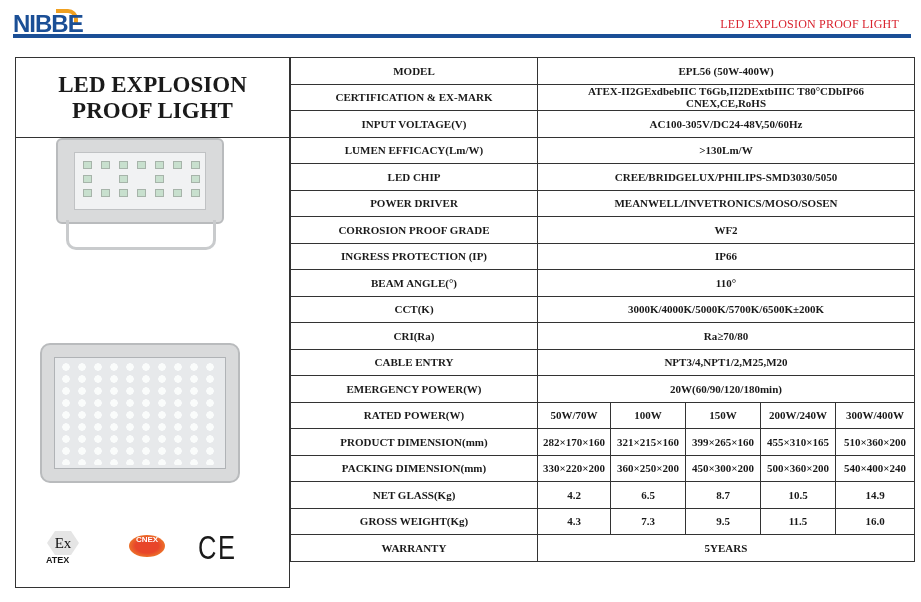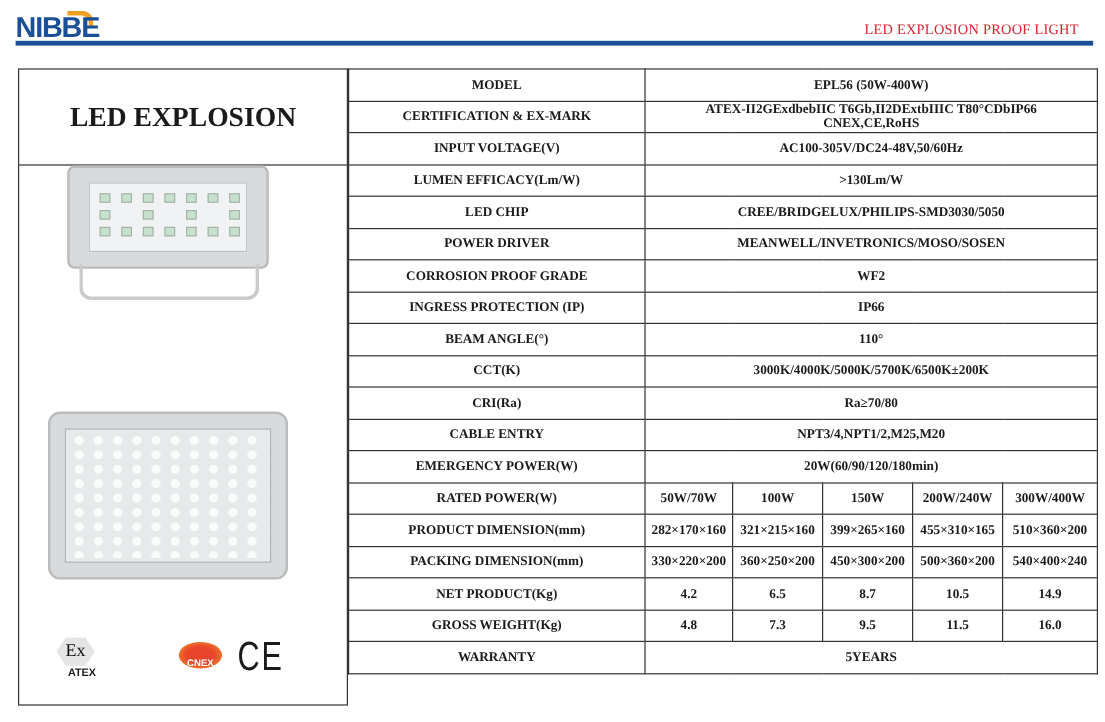--- a/index.html
+++ b/index.html
@@ -16,22 +16,22 @@
   .lamp1 { left:56px; top:138px; width:168px; height:86px; }
   .lamp1 .window { position:absolute; left:16px; top:12px; right:16px; bottom:12px; background:#f1f2f3; border:1px solid #c0c2c4; }
   .lamp1-bracket { position:absolute; left:66px; top:220px; width:150px; height:30px; border:3px solid #c9cbcd; border-top:none; border-radius:0 0 10px 10px; box-sizing:border-box; }
   .chip { position:absolute; width:7px; height:6px; background:#c8e0ce; border:1px solid #a7b4aa; }
   .lamp2 { left:40px; top:343px; width:200px; height:140px; border-radius:10px; }
   .lamp2 .window { position:absolute; left:12px; top:12px; right:12px; bottom:12px; background:#e7e9eb; border:1px solid #b0b3b6; }
   .lamp2 .grid { position:absolute; left:3px; top:3px; right:3px; bottom:3px;
     background-image: radial-gradient(circle, #fafcfb 35%, transparent 40%);
     background-size:16px 12px; }
   .ex-hex { position:absolute; left:47px; top:531px; width:32px; height:24px; background:#e5e5e5; clip-path:polygon(25% 0,75% 0,100% 50%,75% 100%,25% 100%,0 50%); display:flex; align-items:center; justify-content:center; font-family:"Liberation Serif", serif; font-size:15px; color:#111; }
-  .atex-label { position:absolute; left:46px; top:555px; width:34px; text-align:right; font-family:"Liberation Sans", sans-serif; font-weight:bold; font-size:9px; }
-  .cnex { position:absolute; left:129px; top:535px; width:36px; height:22px; border-radius:50%; background:radial-gradient(ellipse at center, #e8452a 45%, #f0a32a 100%); color:#fff; display:flex; align-items:flex-end; justify-content:center; font-family:"Liberation Sans", sans-serif; font-weight:bold; font-size:8px;margin-left:20px; }
+  .atex-label { position:absolute; left:46px; top:555px; width:34px; text-align:left; font-family:"Liberation Sans", sans-serif; font-weight:bold; font-size:9px; }
+  .cnex { position:absolute; left:129px; top:535px; width:36px; height:22px; border-radius:50%; background:radial-gradient(ellipse at center, #e8452a 45%, #f0a32a 100%); color:#fff; display:flex; align-items:flex-start; justify-content:center; font-family:"Liberation Sans", sans-serif; font-weight:bold; font-size:8px; }
   .ce { position:absolute; left:198px; top:527px; font-family:"Liberation Sans", sans-serif; font-size:34px; line-height:40px; letter-spacing:2px; transform:scaleX(0.75); transform-origin:left; }
 
   .spec { position:absolute; left:290px; top:57px; width:624px; border-collapse:collapse; table-layout:fixed; }
   .spec td { border:1.5px solid #333; text-align:center; vertical-align:middle; font-weight:bold; font-size:11px; padding:0 2px; line-height:12px; overflow:hidden; }
   .spec td.label { font-size:11px; }
   .spec tr { height:26.5px; }
 </style>
 </head>
 <body>
 
@@ -39,20 +39,21 @@
   <div class="logo-arc"></div>
   <div class="logo-text">NIBBE</div>
 </div>
 <div class="header-title">LED EXPLOSION PROOF LIGHT</div>
 <div class="header-rule"></div>
 
 <div class="left-panel">
   <div class="left-title">
     <div>
       <div>LED EXPLOSION</div>
+      <div>PROOF LIGHT</div>
     </div>
   </div>
 </div>
 
 <div class="lamp lamp1">
   <div class="window" id="lamp1win">
       <div class="chip" style="left: 8px; top: 8px;"></div>
       <div class="chip" style="left: 26px; top: 8px;"></div>
       <div class="chip" style="left: 44px; top: 8px;"></div>
       <div class="chip" style="left: 62px; top: 8px;"></div>
@@ -196,30 +197,30 @@
       </tr>
       <tr>
         <td class="label">PACKING DIMENSION(mm)</td>
         <td>330×220×200</td>
         <td>360×250×200</td>
         <td>450×300×200</td>
         <td>500×360×200</td>
         <td>540×400×240</td>
       </tr>
       <tr>
-        <td class="label">NET PRODUCT(Kg)</td>
+        <td class="label">NET GLASS(Kg)</td>
         <td>4.2</td>
         <td>6.5</td>
         <td>8.7</td>
         <td>10.5</td>
         <td>14.9</td>
       </tr>
       <tr>
         <td class="label">GROSS WEIGHT(Kg)</td>
-        <td>4.8</td>
+        <td>4.3</td>
         <td>7.3</td>
         <td>9.5</td>
         <td>11.5</td>
         <td>16.0</td>
       </tr>
       <tr>
         <td class="label">WARRANTY</td>
         <td colspan="5">5YEARS</td>
       </tr>
     </tbody>

